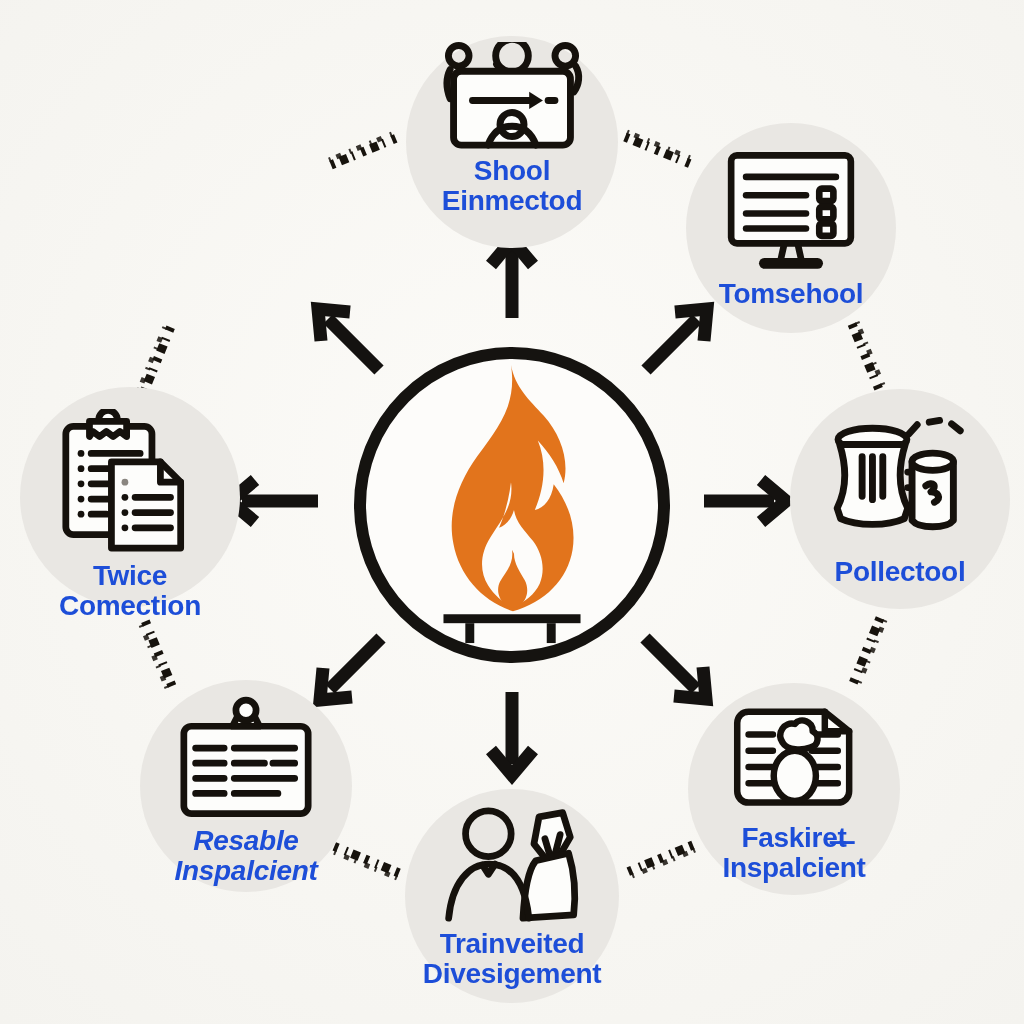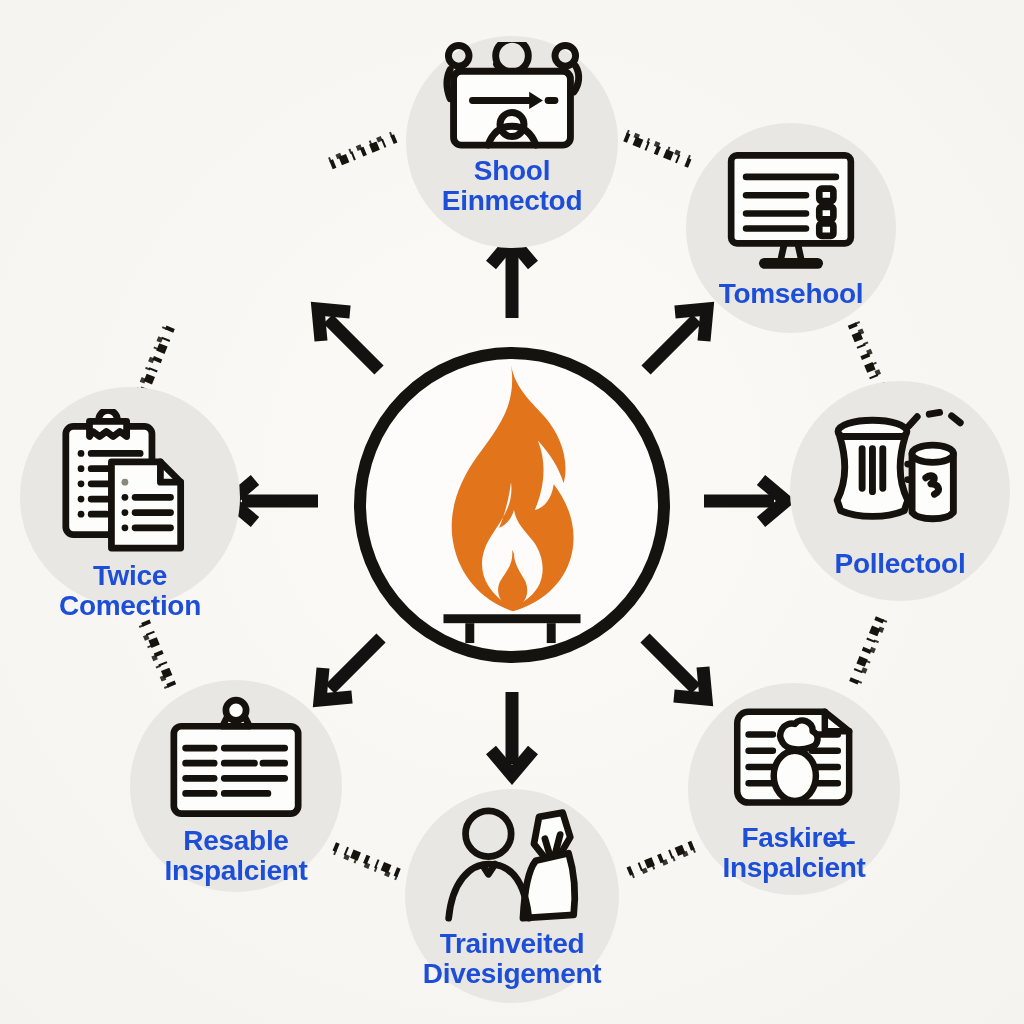--- a/index.html
+++ b/index.html
@@ -145,21 +145,21 @@
       <rect class="stroke" x="124" y="92" width="17" height="15" rx="3"></rect>
       <path class="stroke" d="M82,116 L78,134 M98,116 L102,134"></path>
       <path d="M58,140 H122" stroke="#15110c" stroke-width="13" stroke-linecap="round"></path>
     </svg>
     <div class="label">
       <div>Tomsehool</div>
         <div></div>
     </div>
   </div>
 
-  <div class="node n-right" style="left:790px;top:381px;width:220px;height:220px;">
+  <div class="node n-right" style="left:790px;top:389px;width:220px;height:220px;">
     <svg class="icon" width="156" height="136" viewBox="0 0 180 158">
       <path class="stroke" d="M100,20 L110,9"></path>
       <path class="stroke" d="M124,6 L136,4"></path>
       <path class="stroke" d="M150,8 L160,16"></path>
       <ellipse class="stroke-fill" cx="58" cy="26" rx="40" ry="13"></ellipse>
       <path class="stroke-fill" d="M20,32 C28,58 28,84 17,106 L21,118 C40,127 76,127 95,118 L99,106 C88,84 88,58 96,32 Z"></path>
       <path class="stroke" d="M46,46 V92 M58,46 V96 M70,46 V92"></path>
       <path class="stroke" d="M99,64 H106 M99,82 H106"></path>
       <path class="stroke-fill" d="M104,52 V120 C112,130 144,130 152,120 V52 Z"></path>
       <ellipse class="stroke-fill" cx="128" cy="52" rx="24" ry="10"></ellipse>
@@ -194,21 +194,21 @@
       <path class="stroke" d="M114,46 H144 M112,66 H144 M112,86 H144 M116,106 H144"></path>
       <path class="stroke-fill" d="M76,56 C68,44 78,30 91,33 C98,24 114,30 113,42 C122,46 121,60 110,62 C100,66 82,66 76,56 Z"></path>
       <ellipse class="stroke-fill" cx="91" cy="97" rx="26" ry="31"></ellipse>
     </svg>
     <div class="label">
       <div>Faskire̶t̶</div>
         <div>Inspalcient</div>
     </div>
   </div>
 
-  <div class="node n-bottom-left" style="left:130px;top:680px;width:212px;height:212px;">
+  <div class="node n-bottom-left" style="left:140px;top:680px;width:212px;height:212px;font-style:italic;">
     <svg class="icon" width="152" height="126" viewBox="0 0 180 150">
       <rect class="stroke-fill" x="16" y="36" width="148" height="104" rx="9"></rect>
       <path class="stroke-fill" d="M74,36 L81,22 H99 L106,36 Z"></path>
       <circle class="stroke-fill" cx="90" cy="17" r="12"></circle>
       <path class="stroke" d="M30,62 H64 M30,80 H64 M30,98 H64 M30,116 H64"></path>
       <path class="stroke" d="M76,62 H148 M76,80 H112 M122,80 H148 M76,98 H148 M76,116 H128"></path>
     </svg>
     <div class="label">
       <div>Resable</div>
         <div>Inspalcient</div>

